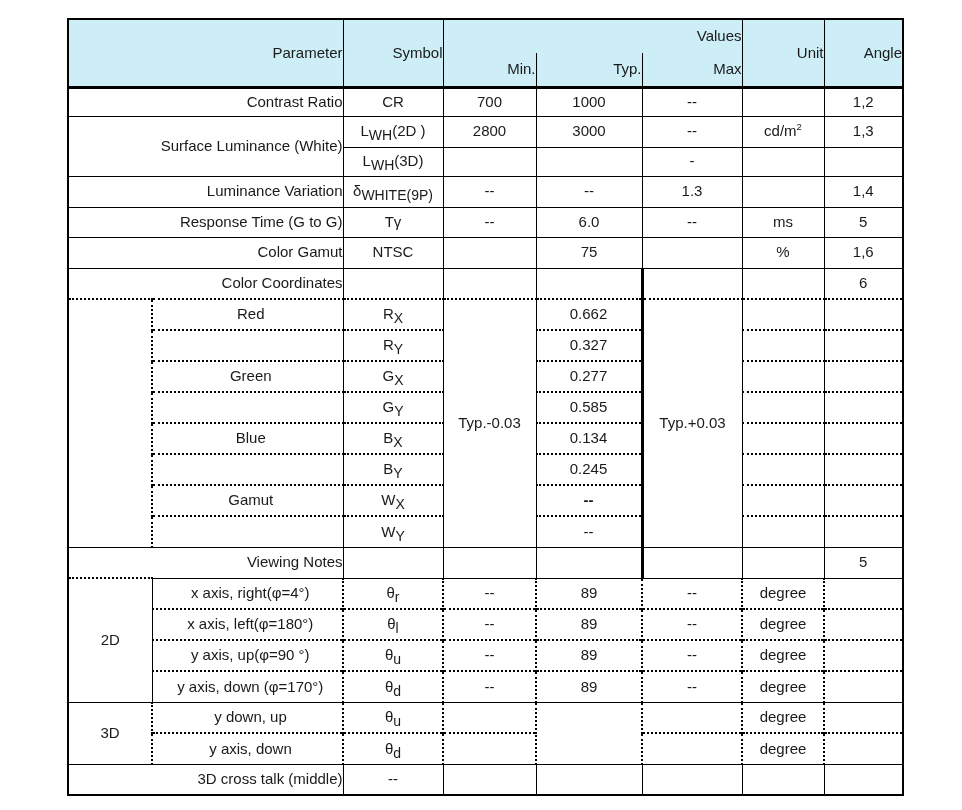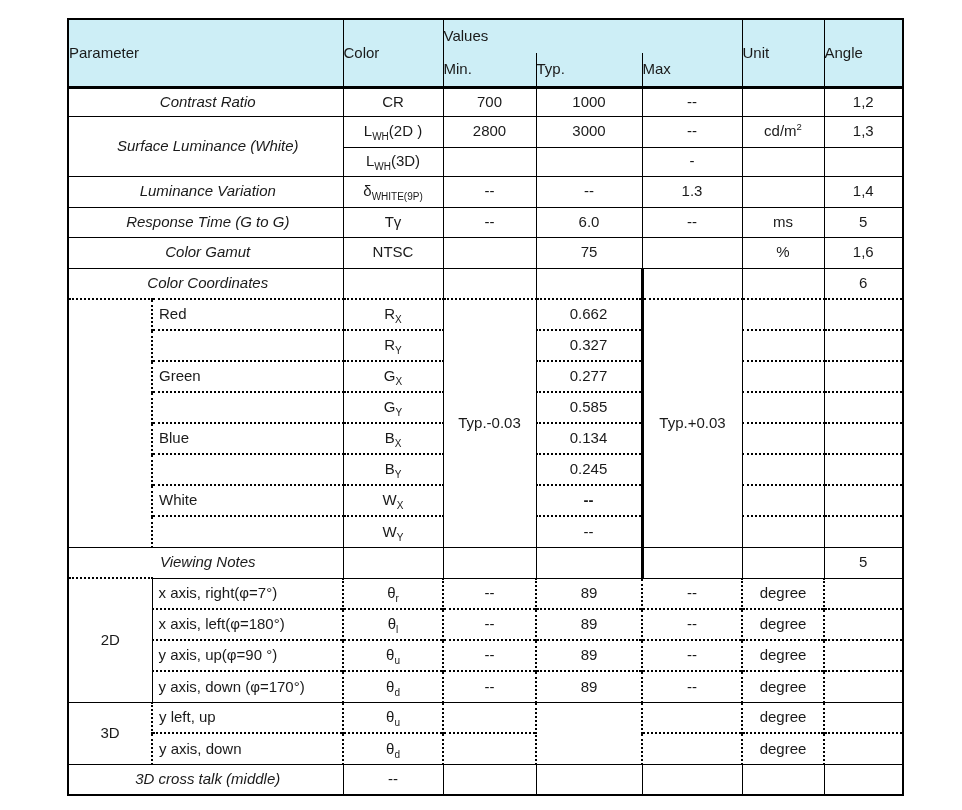--- a/index.html
+++ b/index.html
@@ -13,32 +13,32 @@
   table.spec{
     position:absolute;left:67px;top:18px;
     border-collapse:collapse;table-layout:fixed;
     border:2px solid var(--line);
     font-size:15px;line-height:1.1;
   }
   th,td{
     padding:0;margin:0;font-weight:normal;vertical-align:middle;
     overflow:hidden;white-space:nowrap;
   }
-  th{background:var(--header-bg);text-align:left;}
+  th{background:var(--header-bg);text-align:right;}
   .c{text-align:center;}
-  .pl{text-align:center;padding-left:4px;font-style:italic;}
-  .pl2{text-align:left;padding-left:6px;}
+  .pl{text-align:right;padding-left:4px;}
+  .pl2{text-align:center;padding-left:6px;}
   .bt {border-top:1.5px solid var(--line);}
   .btk{border-top:3px solid var(--line);}
   .btd{border-top:2px dotted var(--line);}
   .bl {border-left:1.5px solid var(--line);}
   .bl2{border-left:3px solid var(--line);}
   .bld{border-left:2px dotted var(--line);}
   .bold{font-weight:bold;}
-  sub{font-size:10px;line-height:0;}
+  sub{font-size:14px;line-height:0;}
   sup{font-size:9.5px;line-height:0;}
   tr.h34{height:34px;} tr.h31{height:31px;} tr.h30{height:30px;padding-left:36px;} tr.h29{height:29px;}
 </style>
 </head>
 <body>
 
 <div class="page">
   <table class="spec">
     <colgroup>
       <col style="width:84px">
@@ -47,21 +47,21 @@
       <col style="width:93px">
         <col style="width:106px">
         <col style="width:100px">
       <col style="width:82px">
         <col style="width:79px">
     </colgroup>
 
     <tbody>
         <tr class="h34">
       <th colspan="2" rowspan="2">Parameter</th>
-      <th rowspan="2" class="bl">Color</th>
+      <th rowspan="2" class="bl">Symbol</th>
       <th colspan="3" class="bl">Values</th>
       <th rowspan="2" class="bl">Unit</th>
       <th rowspan="2" class="bl">Angle</th>
     </tr>
     <tr class="h34">
       <th class="bl">Min.</th>
       <th class="bl">Typ.</th>
       <th class="bl">Max</th>
     </tr>
 
@@ -172,21 +172,21 @@
       <td class="btd bl"></td>
     </tr>
     <tr class="h31">
       <td class="btd bld pl2"></td>
       <td class="btd bl c"><span>B</span><sub>Y</sub></td>
       <td class="btd bl c">0.245</td>
       <td class="btd bl"></td>
       <td class="btd bl"></td>
     </tr>
     <tr class="h31">
-      <td class="btd bld pl2">White</td>
+      <td class="btd bld pl2">Gamut</td>
       <td class="btd bl c"><span>W</span><sub>X</sub></td>
       <td class="btd bl c bold">--</td>
       <td class="btd bl"></td>
       <td class="btd bl"></td>
     </tr>
     <tr class="h31">
       <td class="btd bld pl2"></td>
       <td class="btd bl c"><span>W</span><sub>Y</sub></td>
       <td class="btd bl c">--</td>
       <td class="btd bl"></td>
@@ -198,21 +198,21 @@
       <td class="bt bl"></td>
       <td class="bt bl"></td>
       <td class="bt bl"></td>
       <td class="bt bl2"></td>
       <td class="bt bl"></td>
       <td class="bt bl c">5</td>
     </tr>
 
     <tr class="h31">
       <td rowspan="4" class="btd c">2D</td>
-      <td class="bt bl pl2">x axis, right(φ=7°)</td>
+      <td class="bt bl pl2">x axis, right(φ=4°)</td>
       <td class="bt bld c"><span>θ</span><sub>r</sub></td>
       <td class="bt bld c">--</td>
       <td class="bt bld c">89</td>
       <td class="bt bld c">--</td>
       <td class="bt bld c">degree</td>
       <td class="bt bld"></td>
     </tr>
     <tr class="h31">
       <td class="btd bl pl2">x axis, left(φ=180°)</td>
       <td class="btd bld c"><span>θ</span><sub>l</sub></td>
@@ -236,21 +236,21 @@
       <td class="btd bld c"><span>θ</span><sub>d</sub></td>
       <td class="btd bld c">--</td>
       <td class="btd bld c">89</td>
       <td class="btd bld c">--</td>
       <td class="btd bld c">degree</td>
       <td class="btd bld"></td>
     </tr>
 
     <tr class="h31">
       <td rowspan="2" class="bt c">3D</td>
-      <td class="bt bld pl2">y left, up</td>
+      <td class="bt bld pl2">y down, up</td>
       <td class="bt bld c"><span>θ</span><sub>u</sub></td>
       <td class="bt bld"></td>
       <td rowspan="2" class="bt bld"></td>
       <td class="bt bld"></td>
       <td class="bt bld c">degree</td>
       <td class="bt bld"></td>
     </tr>
     <tr class="h31">
       <td class="btd bld pl2">y axis, down</td>
       <td class="btd bld c"><span>θ</span><sub>d</sub></td>

